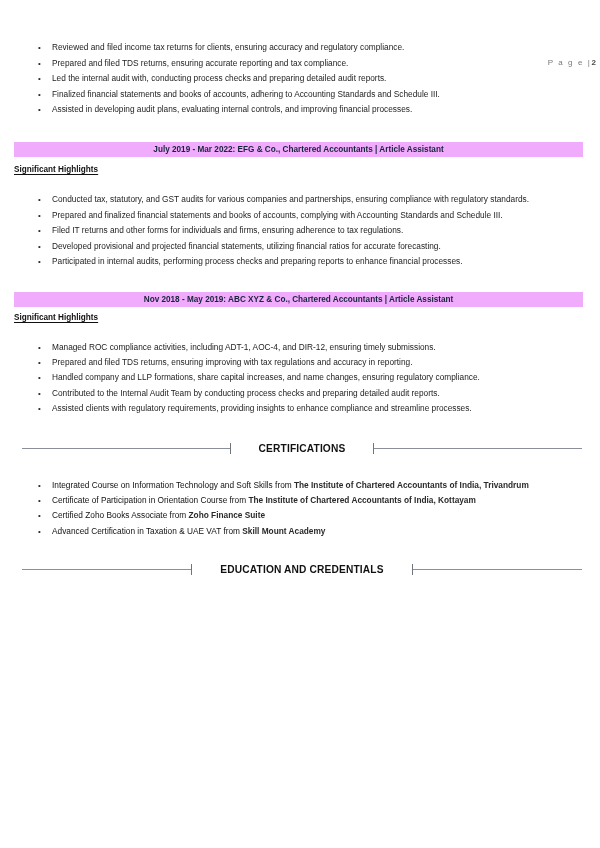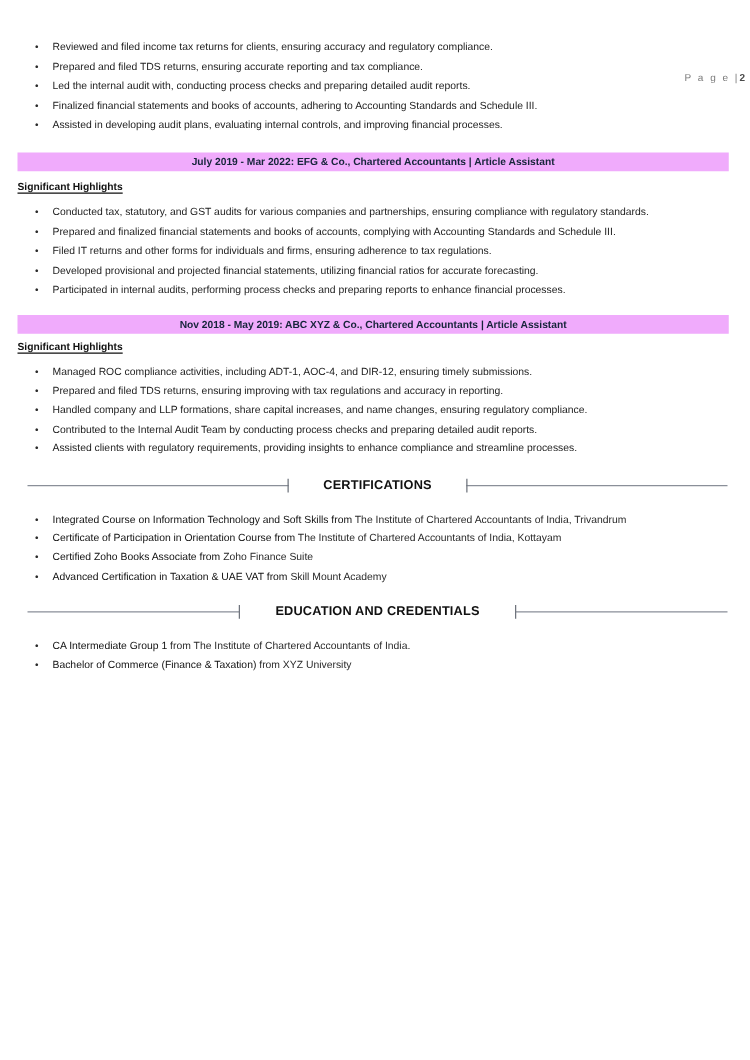--- a/index.html
+++ b/index.html
@@ -44,21 +44,21 @@
   .content {
     position: absolute;
     left: 14px;
     top: 28px;
     width: 572px;
   }
 
   
   ul.bullets {
     list-style: none;
-    margin: 2px;
+    margin: 12px;
     padding: 0;
   }
   ul.bullets > li {
     position: relative;
     padding-left: 26px;
     font-size: 8.3px;
     line-height: 15.6px;
     color: #1c1c1c;
     margin: 0;
   }
@@ -138,21 +138,21 @@
 
   
   .sp-6  { height: 6px; }
   .sp-8  { height: 8px; }
   .sp-10 { height: 10px; }
   .sp-12 { height: 12px; }
   .sp-4  { height: 4px; }
   .sp-3  { height: 3px; }
 
   b.lead { font-weight: normal; color: #111111; }
-  span.tail { font-weight: normal; color: #2a2a2a; }
+  span.tail { font-weight: bold; color: #2a2a2a; }
 </style>
 </head>
 <body>
 
 <div class="page">
 
   <div class="page-header">
     <span>P a g e |</span><span class="pg-num">2</span>
   </div>
 
@@ -210,19 +210,15 @@
     </ul>
 
     <div class="sp-8"></div>
 
     <div class="section-head">
       <span class="rule left"></span>
       <span class="st">EDUCATION AND CREDENTIALS</span>
       <span class="rule right"></span>
     </div>
     <div class="sp-6"></div>
-    <ul class="bullets tight">
-      <li><b class="lead">CA Intermediate Group 1</b><span class="tail"> from The Institute of Chartered Accountants of India.</span></li>
-      <li><b class="lead">Bachelor of Commerce (Finance &amp; Taxation)</b><span class="tail"> from XYZ University</span></li>
-    </ul>
 
   </div>
 </div>
 
 </body></html>

